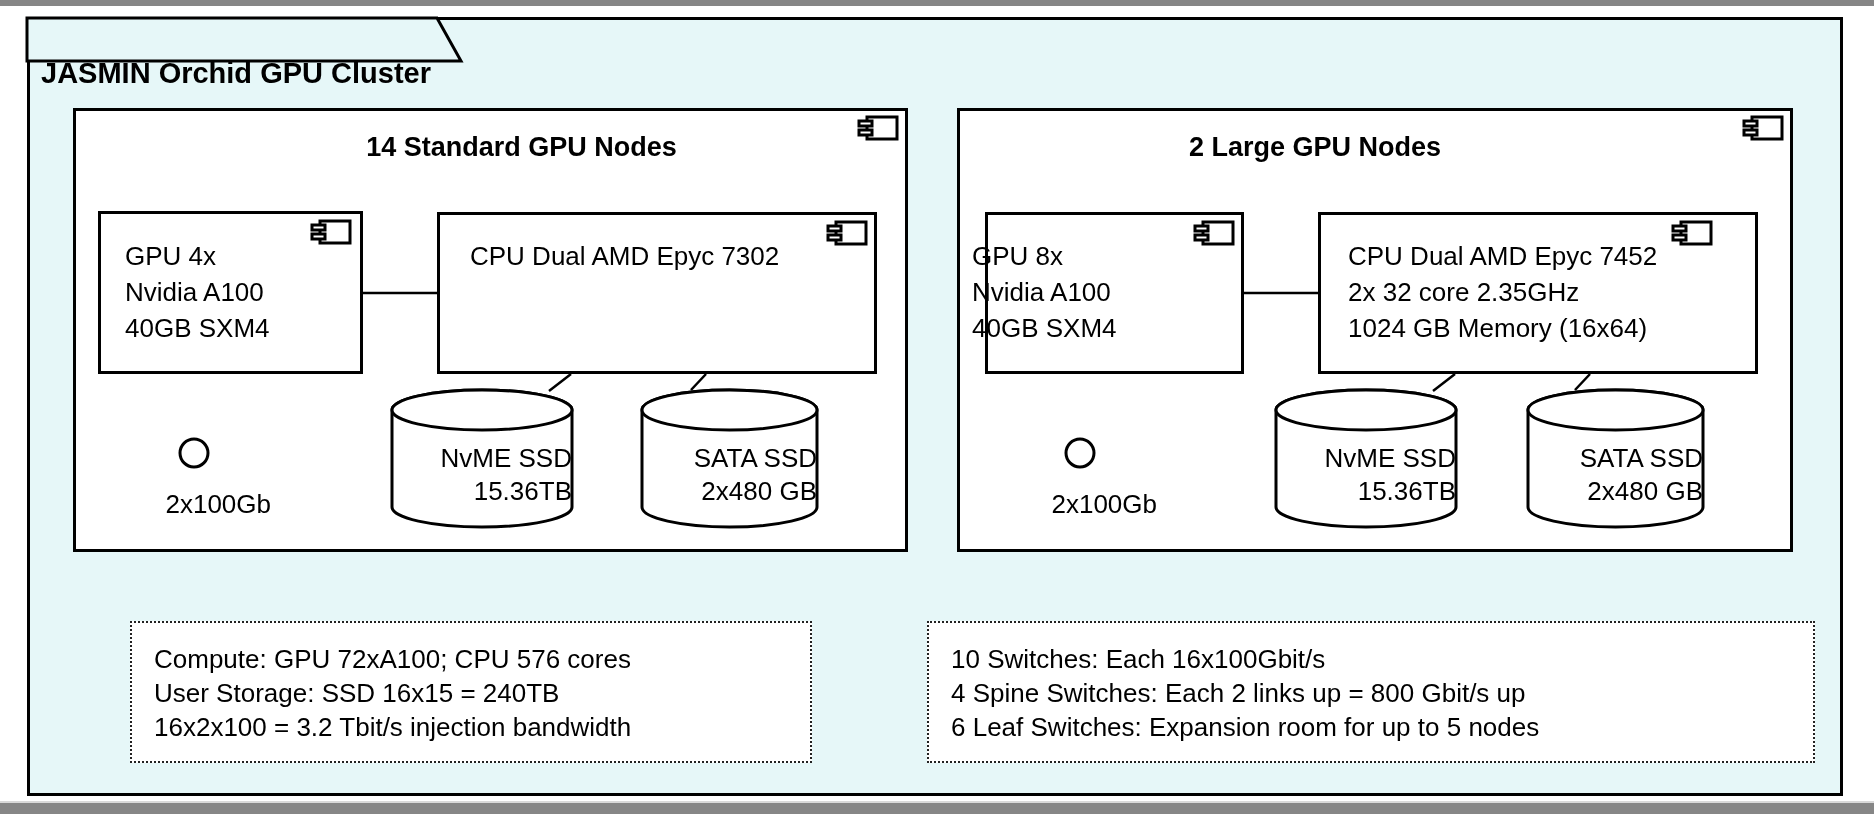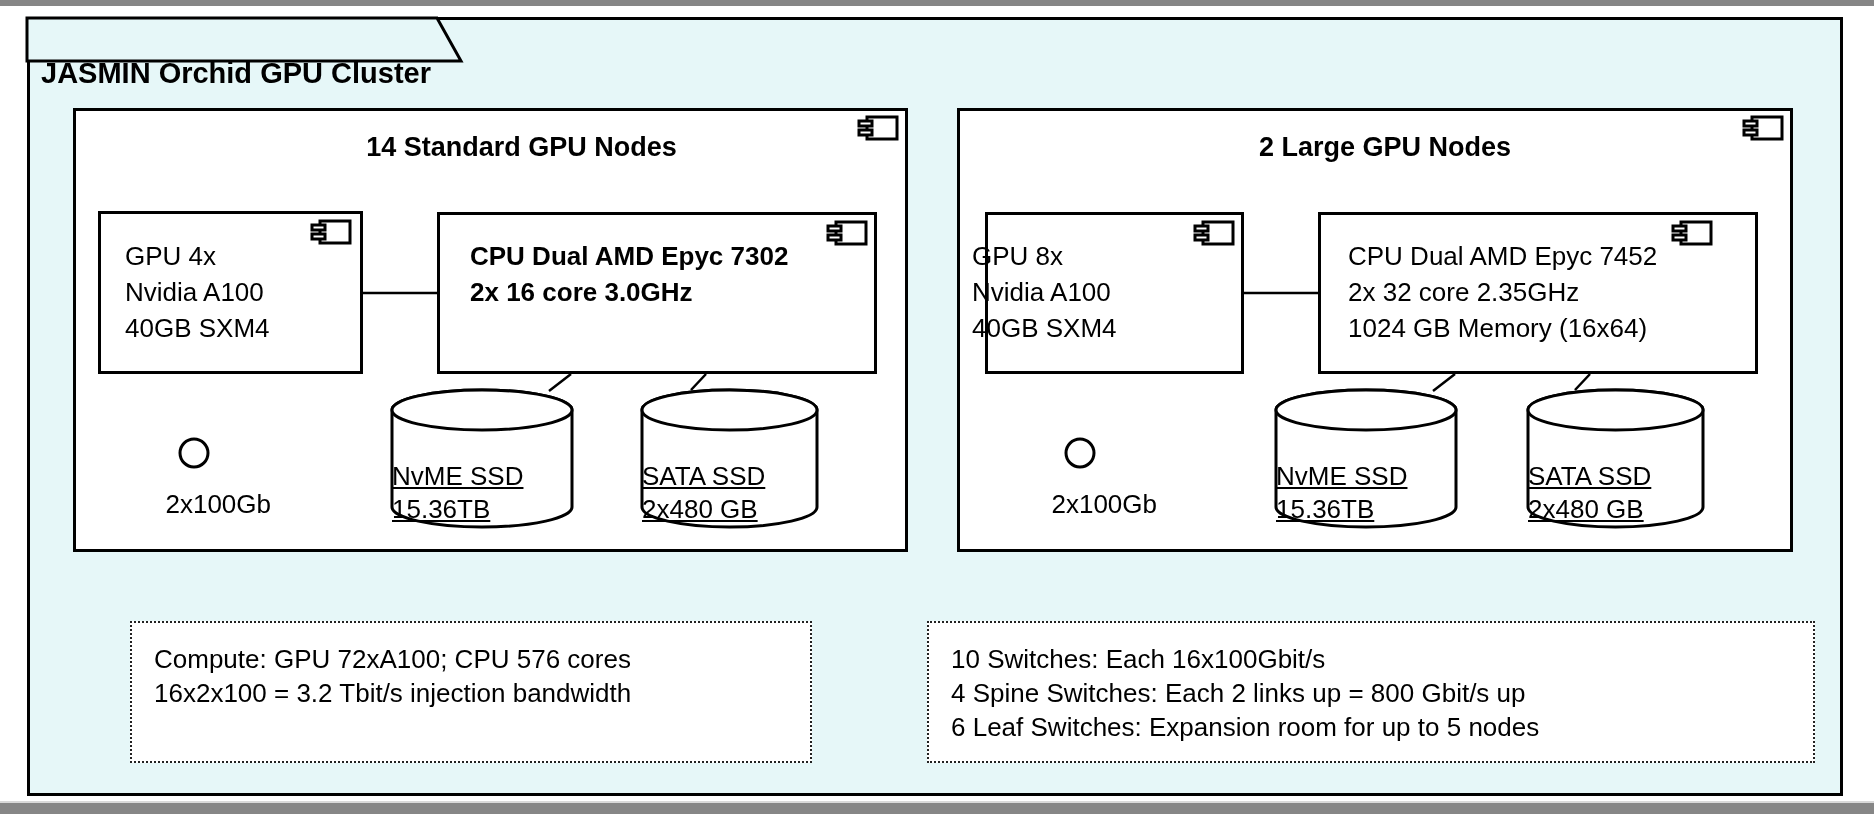--- a/index.html
+++ b/index.html
@@ -15,21 +15,21 @@
   .chrome-bottom{position:absolute;left:0;top:803px;width:1874px;height:11px;background:var(--chrome-bar);box-shadow:0 -2px 0 #d9d9d9;}
   .package{position:absolute;left:27px;top:17px;width:1816px;height:779px;
     box-sizing:border-box;border:3px solid var(--stroke);background:var(--package-fill);}
   .node-box{position:absolute;top:108px;height:444px;box-sizing:border-box;
     border:3px solid var(--stroke);background:var(--box-fill);}
   .inner-box{position:absolute;box-sizing:border-box;border:3px solid var(--stroke);background:var(--box-fill);}
   .overlay{position:absolute;left:0;top:0;width:1874px;height:814px;pointer-events:none;}
   .title{position:absolute;left:41px;top:24px;font-size:29px;font-weight:bold;white-space:nowrap;margin-top:33px;}
   .node-label{position:absolute;top:132px;text-align:center;font-size:27px;font-weight:bold;padding-left:31px;}
   .box-text{position:absolute;top:238px;font-size:26px;line-height:36px;white-space:nowrap;}
-  .cyl-label{position:absolute;top:460px;text-align:left;font-size:26px;line-height:33px;white-space:nowrap;text-decoration:underline;}
+  .cyl-label{position:absolute;top:442px;text-align:right;font-size:26px;line-height:33px;white-space:nowrap;}
   .net-label{position:absolute;top:489px;width:160px;text-align:right;font-size:26px;white-space:nowrap;}
   .note{position:absolute;top:621px;height:142px;box-sizing:border-box;border:2px dotted #222;
     background:var(--box-fill);padding:19px 0 0 22px;font-size:26px;line-height:34px;white-space:nowrap;}
 </style>
 </head>
 <body>
 
 <div class="stage">
 
   <div class="chrome-top"></div>
@@ -40,20 +40,21 @@
   <div class="node-box" style="left:73px;width:835px;"></div>
   <div class="node-box" style="left:957px;width:836px;"></div>
 
   <div class="inner-box" style="left:98px;top:211px;width:265px;height:163px;"></div>
   <div class="inner-box" style="left:437px;top:212px;width:440px;height:162px;"></div>
   <div class="inner-box" style="left:985px;top:212px;width:259px;height:162px;"></div>
   <div class="inner-box" style="left:1318px;top:212px;width:440px;height:162px;"></div>
 
   <div class="note" style="left:130px;width:682px;">
     <div>Compute: GPU 72xA100; CPU 576 cores</div>
+    <div>User Storage: SSD 16x15 = 240TB</div>
     <div>16x2x100 = 3.2 Tbit/s injection bandwidth</div>
   </div>
   <div class="note" style="left:927px;width:888px;">
     <div>10 Switches: Each 16x100Gbit/s</div>
     <div>4 Spine Switches: Each 2 links up = 800 Gbit/s up</div>
     <div>6 Leaf Switches: Expansion room for up to 5 nodes</div>
   </div>
 
   <svg class="overlay" viewBox="0 0 1874 814">
 
@@ -115,30 +116,29 @@
     <g>
       <rect x="1681" y="222" width="30" height="22" fill="#fff" stroke="var(--stroke)" stroke-width="3"></rect>
       <rect x="1673" y="226" width="13" height="5" fill="#fff" stroke="var(--stroke)" stroke-width="3"></rect>
       <rect x="1673" y="235" width="13" height="5" fill="#fff" stroke="var(--stroke)" stroke-width="3"></rect>
     </g>
   </svg>
 
   <div class="title">JASMIN Orchid GPU Cluster</div>
 
   <div class="node-label" style="left:73px;width:835px;">14 Standard GPU Nodes</div>
-  <div class="node-label" style="left:992px;width:724px;">2 Large GPU Nodes</div>
+  <div class="node-label" style="left:922px;width:724px;">2 Large GPU Nodes</div>
 
   <div class="box-text" style="left:125px;">
     <div>GPU 4x</div>
     <div>Nvidia A100</div>
     <div>40GB SXM4</div>
   </div>
-  <div class="box-text" style="left:470px;font-weight:bold;">
+  <div class="box-text" style="left:470px;">
     <div>CPU Dual AMD Epyc 7302</div>
-    <div>2x 16 core 3.0GHz</div>
   </div>
   <div class="box-text" style="left:972px;">
     <div>GPU 8x</div>
     <div>Nvidia A100</div>
     <div>40GB SXM4</div>
   </div>
   <div class="box-text" style="left:1348px;">
     <div>CPU Dual AMD Epyc 7452</div>
     <div>2x 32 core 2.35GHz</div>
     <div>1024 GB Memory (16x64)</div>

